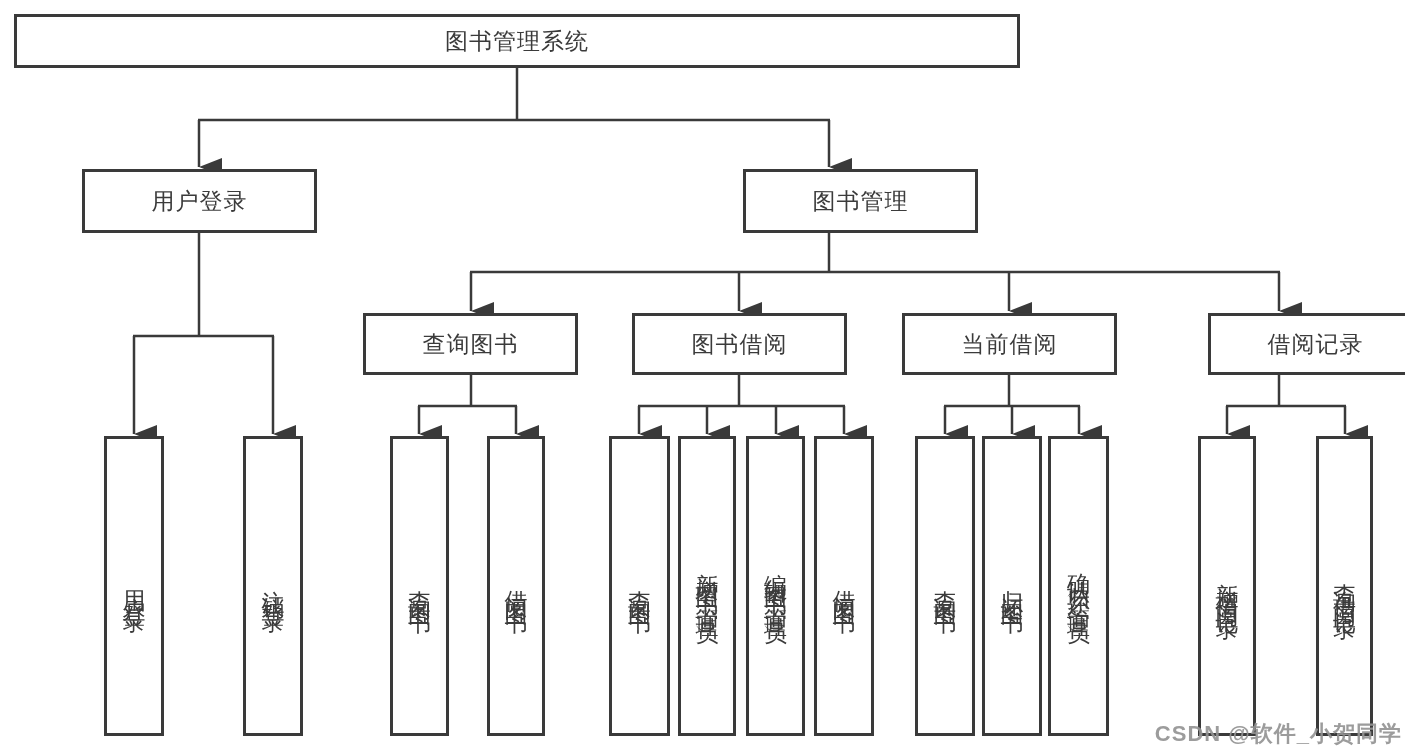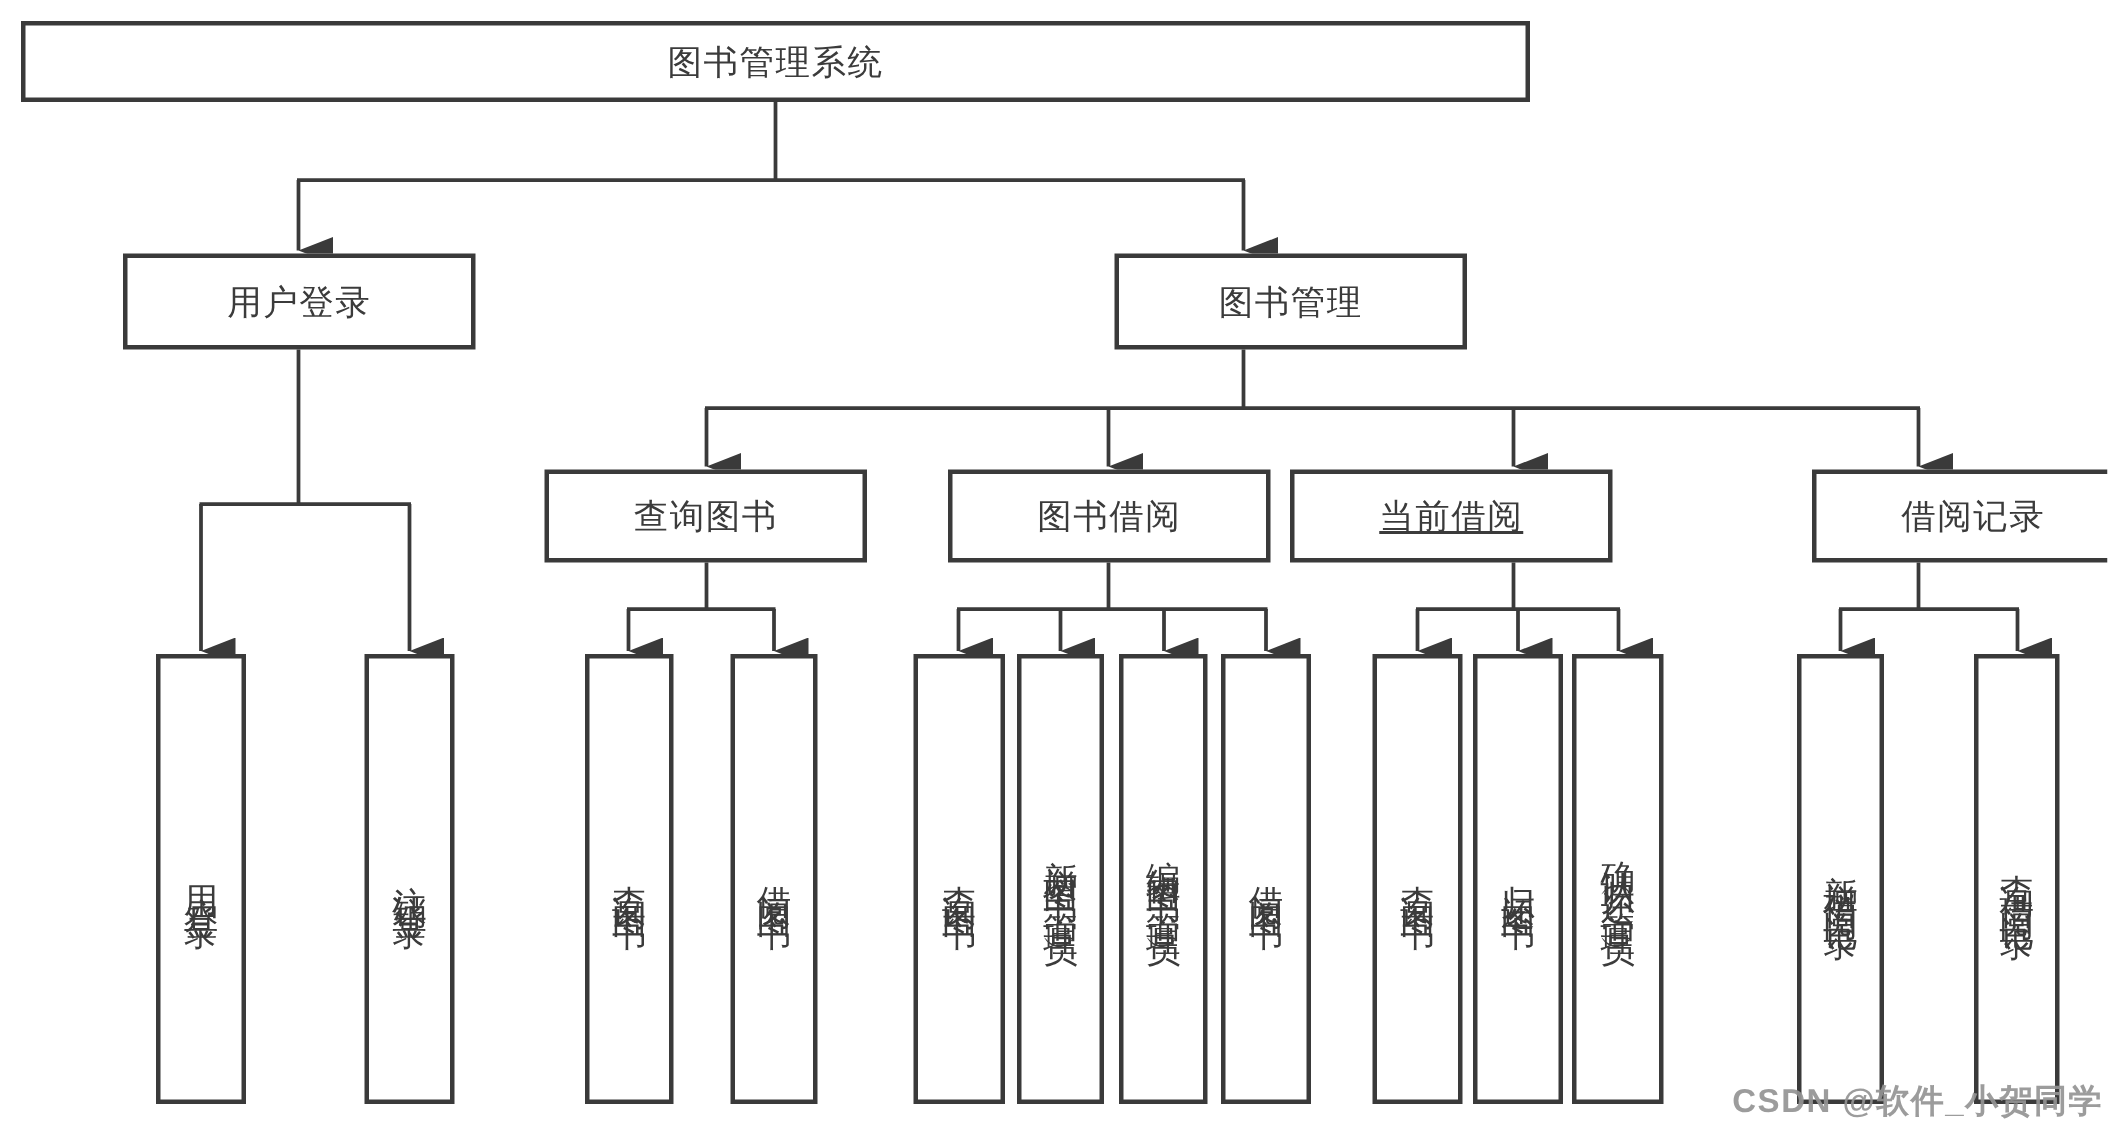--- a/index.html
+++ b/index.html
@@ -93,21 +93,21 @@
   <div class="node lvl2-right">
     <span class="h-label">图书管理</span>
   </div>
 
   <div class="node lvl3" style="left:363px;">
     <span class="h-label">查询图书</span>
   </div>
   <div class="node lvl3" style="left:632px;">
     <span class="h-label">图书借阅</span>
   </div>
-  <div class="node lvl3" style="left:860px;text-decoration:underline;">
+  <div class="node lvl3" style="left:902px;">
     <span class="h-label">当前借阅</span>
   </div>
   <div class="node lvl3" style="left:1172px;margin-left:36px;">
     <span class="h-label">借阅记录</span>
   </div>
 
   <div class="node leaf" style="left:104px;width:60px;">
     <span class="v-label">用户登录</span>
   </div>
   <div class="node leaf" style="left:243px;width:60px;">

